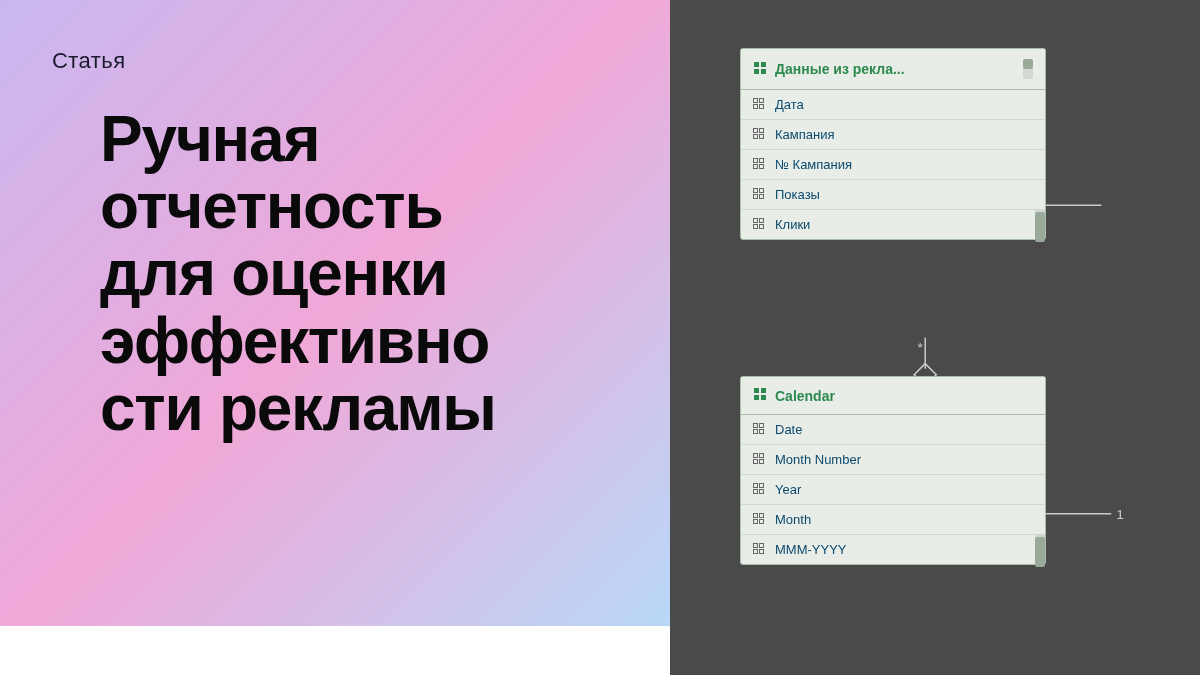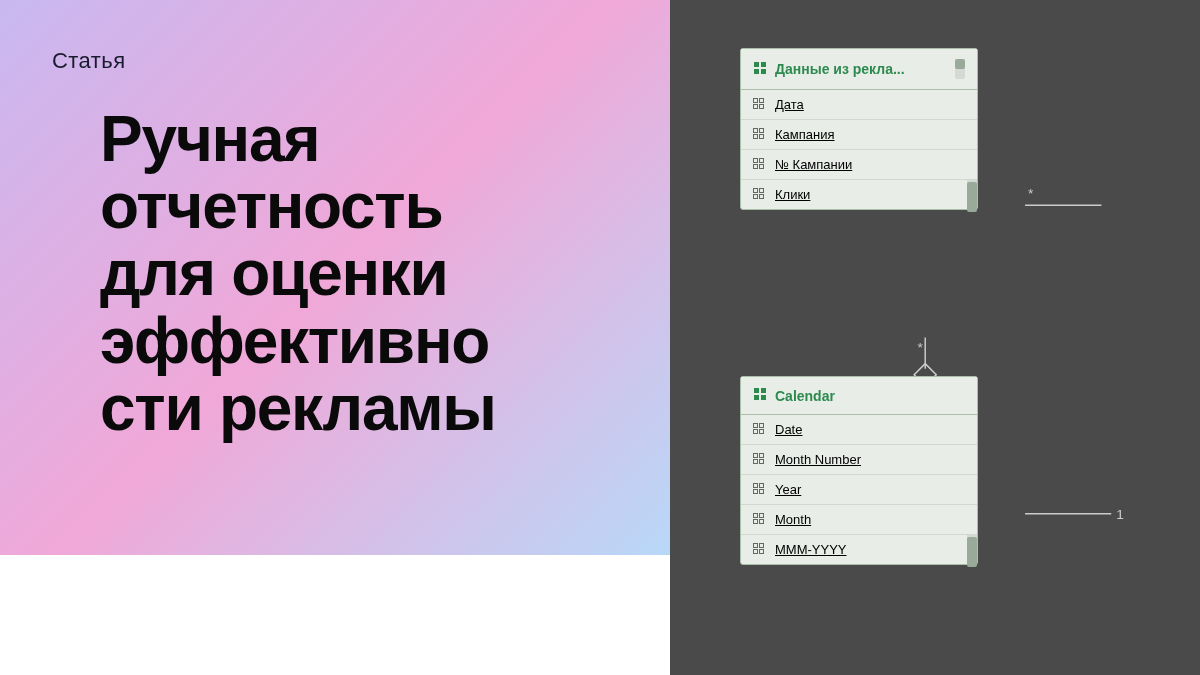--- a/index.html
+++ b/index.html
@@ -8,21 +8,21 @@
       width: 1200px;
       height: 675px;
       overflow: hidden;
       display: flex;
       font-family: -apple-system, BlinkMacSystemFont, 'Segoe UI', Arial, sans-serif;
     }
 
     
     .left-panel {
       width: 670px;
-      height: 555px;
+      height: 626px;
       background: linear-gradient(135deg, #c8b8f0 0%, #f0a8d8 50%, #b8d8f8 100%);
       display: flex;
       flex-direction: column;
       justify-content: flex-start;
       padding: 48px 52px;
       position: relative;
     }
 
     .article-label {
       font-size: 22px;
@@ -60,21 +60,21 @@
       width: 100%;
       height: 100%;
     }
 
     
     .table-card {
       position: absolute;
       background: #e8ede8;
       border: 1.5px solid #aabfaa;
       border-radius: 3px;
-      width: 238px;
+      width: 306px;
     }
 
     .table-card-top {
       top: 28px;
       left: 40px;
     }
 
     .table-card-bottom {
       top: 340px;
       left: 40px;
@@ -120,22 +120,21 @@
     }
 
     .row-icon {
       color: #555;
       font-size: 11px;
       min-width: 14px;
     }
 
     .row-label {
       font-size: 13px;
-      color: #000000;
-      text-decoration: underline;
+      color: #0c4a6e;
     }
 
     
     .scrollbar-track {
       position: absolute;
       right: 0;
       top: 0;
       width: 10px;
       height: 100%;
       background: #d4d9d4;
@@ -231,21 +230,32 @@
         </div>
         <div class="table-row">
           <span class="row-icon">
             <svg width="12" height="12" viewBox="0 0 12 12" fill="none">
               <rect x="0.5" y="0.5" width="4" height="4" stroke="#666" fill="none"></rect>
               <rect x="6.5" y="0.5" width="4" height="4" stroke="#666" fill="none"></rect>
               <rect x="0.5" y="6.5" width="4" height="4" stroke="#666" fill="none"></rect>
               <rect x="6.5" y="6.5" width="4" height="4" stroke="#666" fill="none"></rect>
             </svg>
           </span>
-          <span class="row-label">№ Кампании</span>
+          <span class="row-label">№ Кампания</span>
+        </div>
+        <div class="table-row">
+          <span class="row-icon">
+            <svg width="12" height="12" viewBox="0 0 12 12" fill="none">
+              <rect x="0.5" y="0.5" width="4" height="4" stroke="#666" fill="none"></rect>
+              <rect x="6.5" y="0.5" width="4" height="4" stroke="#666" fill="none"></rect>
+              <rect x="0.5" y="6.5" width="4" height="4" stroke="#666" fill="none"></rect>
+              <rect x="6.5" y="6.5" width="4" height="4" stroke="#666" fill="none"></rect>
+            </svg>
+          </span>
+          <span class="row-label">Показы</span>
         </div>
         <div class="table-row" style="position:relative;">
           <span class="row-icon">
             <svg width="12" height="12" viewBox="0 0 12 12" fill="none">
               <rect x="0.5" y="0.5" width="4" height="4" stroke="#666" fill="none"></rect>
               <rect x="6.5" y="0.5" width="4" height="4" stroke="#666" fill="none"></rect>
               <rect x="0.5" y="6.5" width="4" height="4" stroke="#666" fill="none"></rect>
               <rect x="6.5" y="6.5" width="4" height="4" stroke="#666" fill="none"></rect>
             </svg>
           </span>

